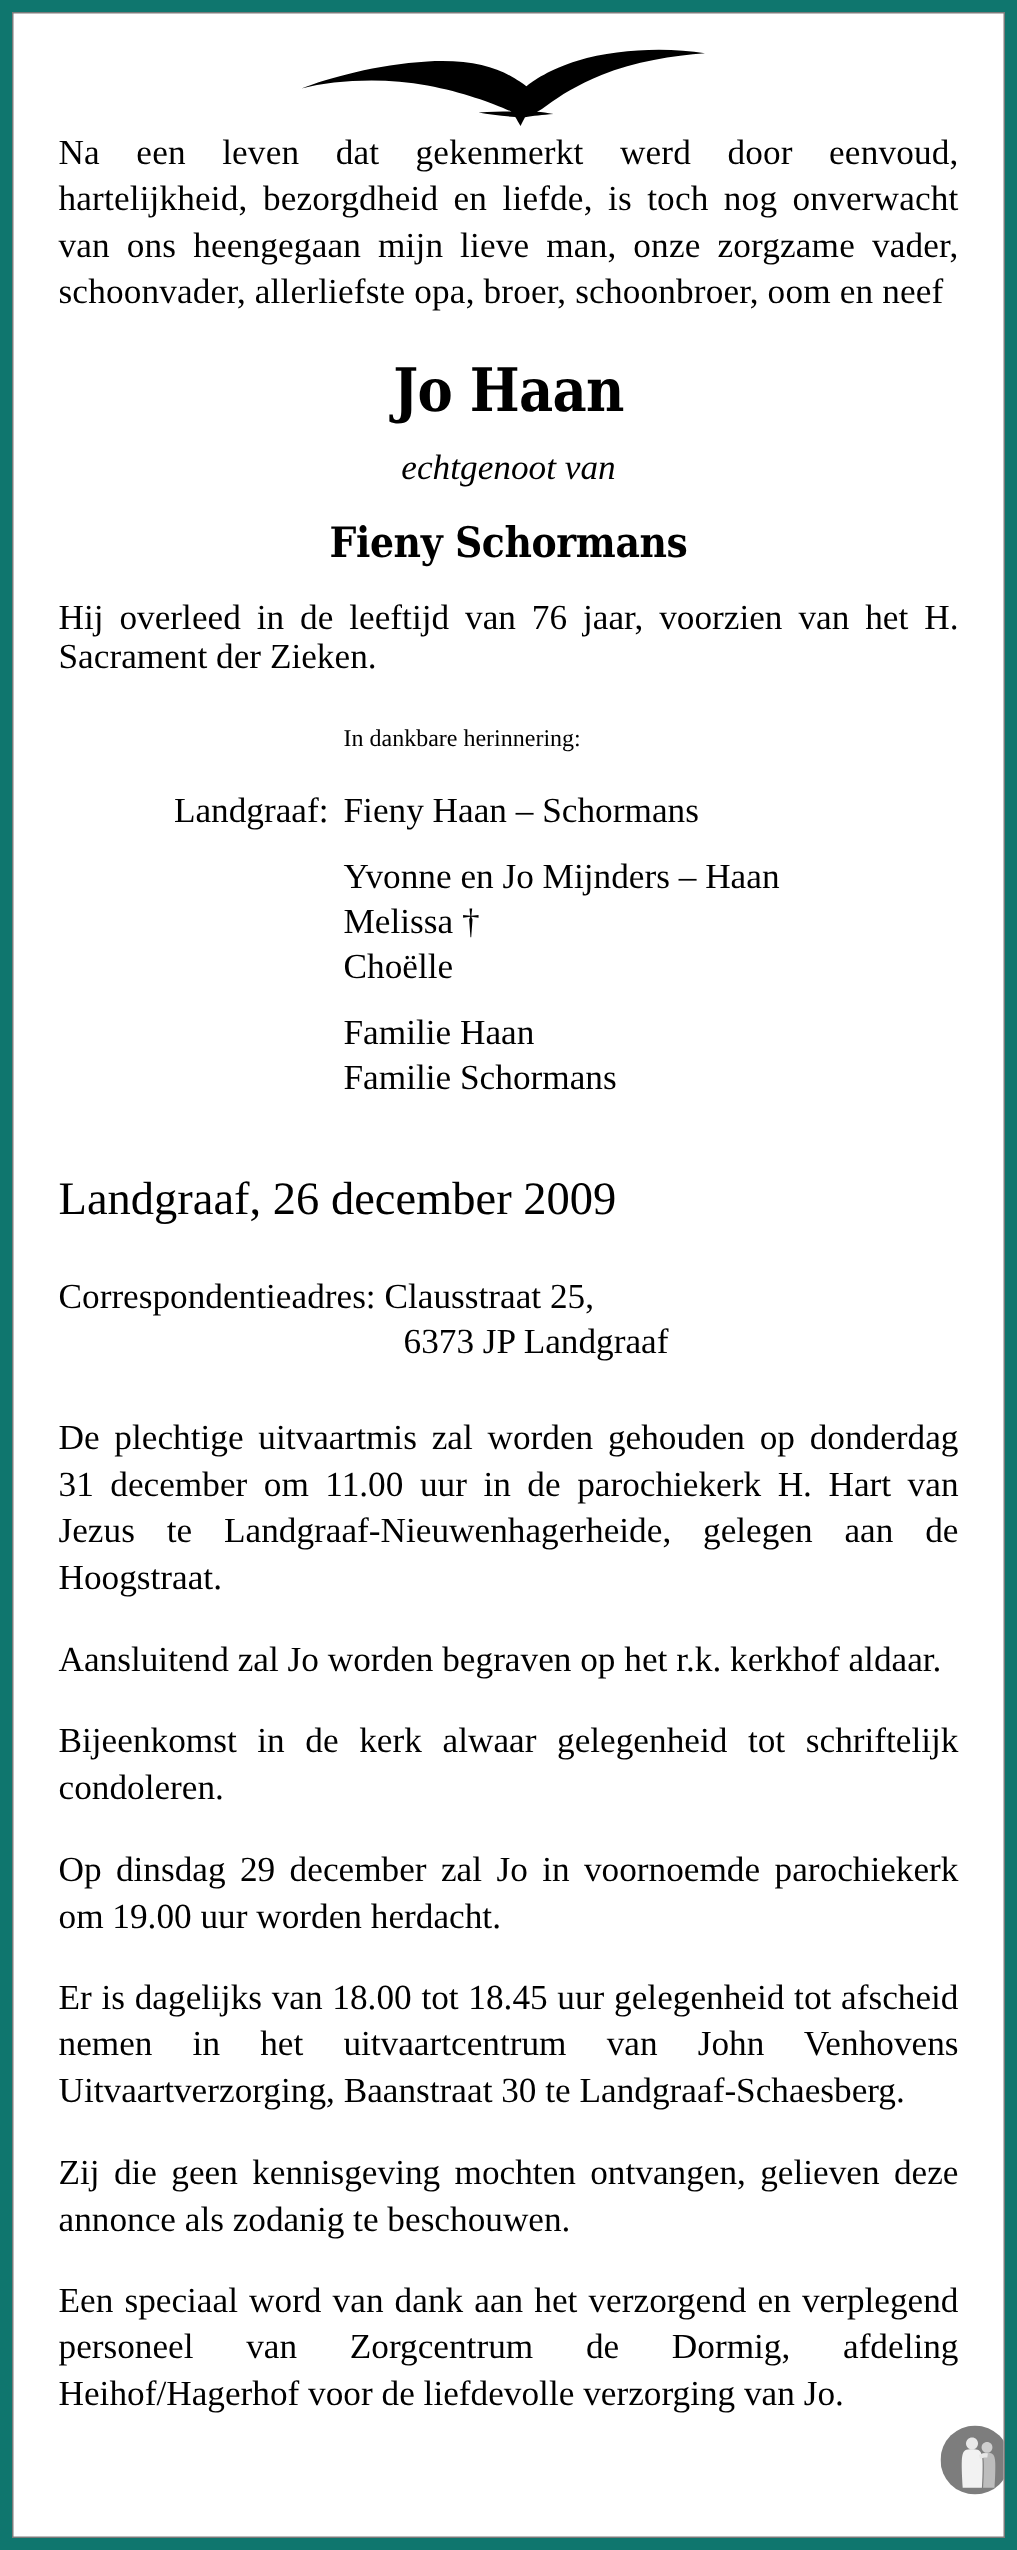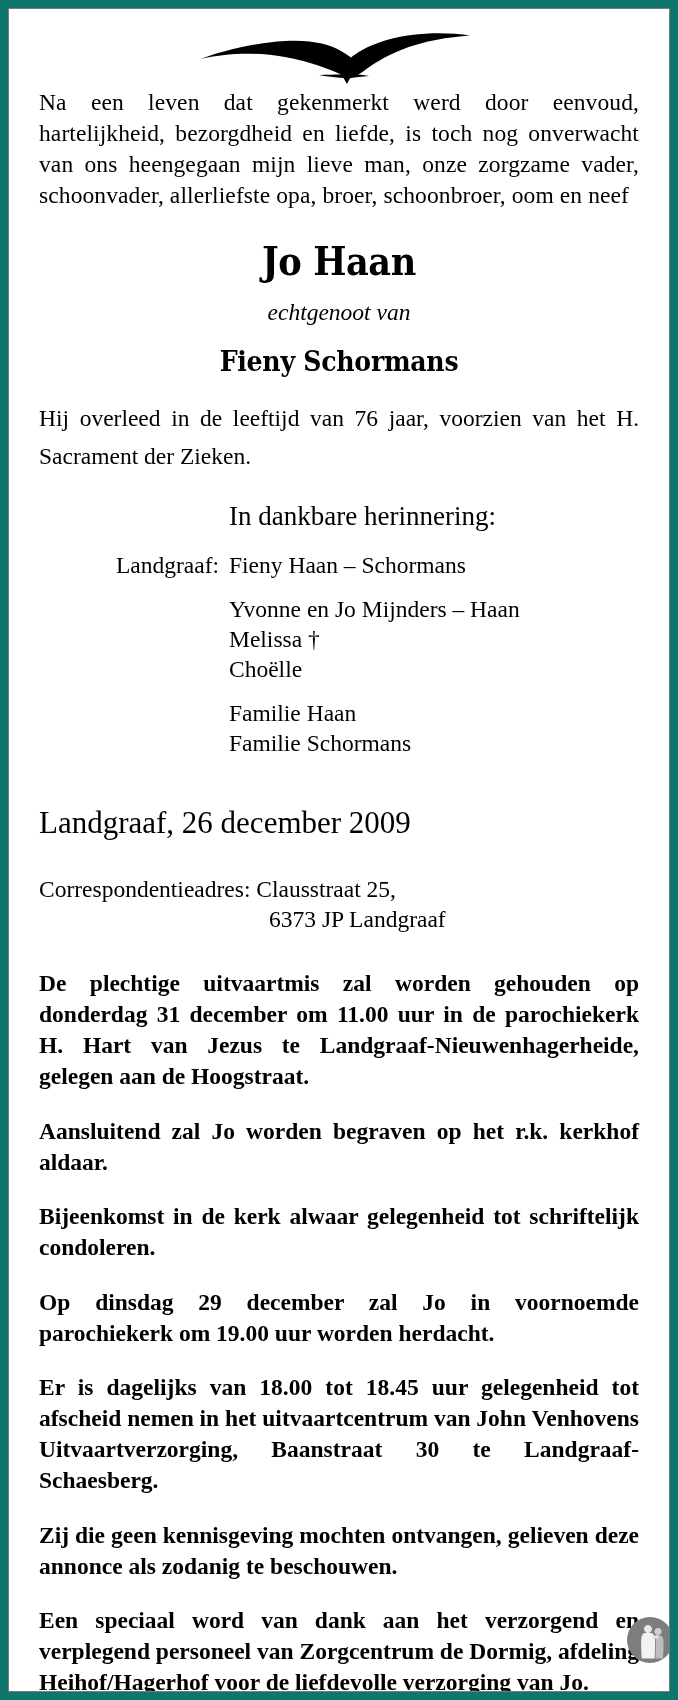--- a/index.html
+++ b/index.html
@@ -85,28 +85,28 @@
     font-weight: bold;
     font-size: 28px;
     line-height: 34px;
     letter-spacing: -0.3px;
     margin-top: 18px;
     transform: scaleX(0.9);
   }
 
   .overleed {
     font-size: 23.5px;
-    line-height: 38px;
+    line-height: 26px;
     text-align: justify;
     text-align-last: left;
     margin-top: 20px;
   }
 
   .memoriam {
-    font-size: 27px;
+    font-size: 16px;
     line-height: 31px;
     margin-top: 26px;
     padding-left: 190px;
   }
 
   .fam-table {
     margin-top: 18px;
     border-collapse: collapse;
   }
   .fam-table td {
@@ -137,21 +137,20 @@
   }
   .corr-line2 { padding-left: 230px; }
 
   .body-par {
     font-size: 23.5px;
     line-height: 31px;
     text-align: justify;
     text-align-last: left;
     margin-top: 22px;
     hyphens: manual;
-    font-weight: bold;
   }
   .body-par.first { margin-top: 34px; }
 
   
   .logo {
     position: absolute;
     right: -4px;
     bottom: 28px;
     width: 46px;
     height: 46px;

